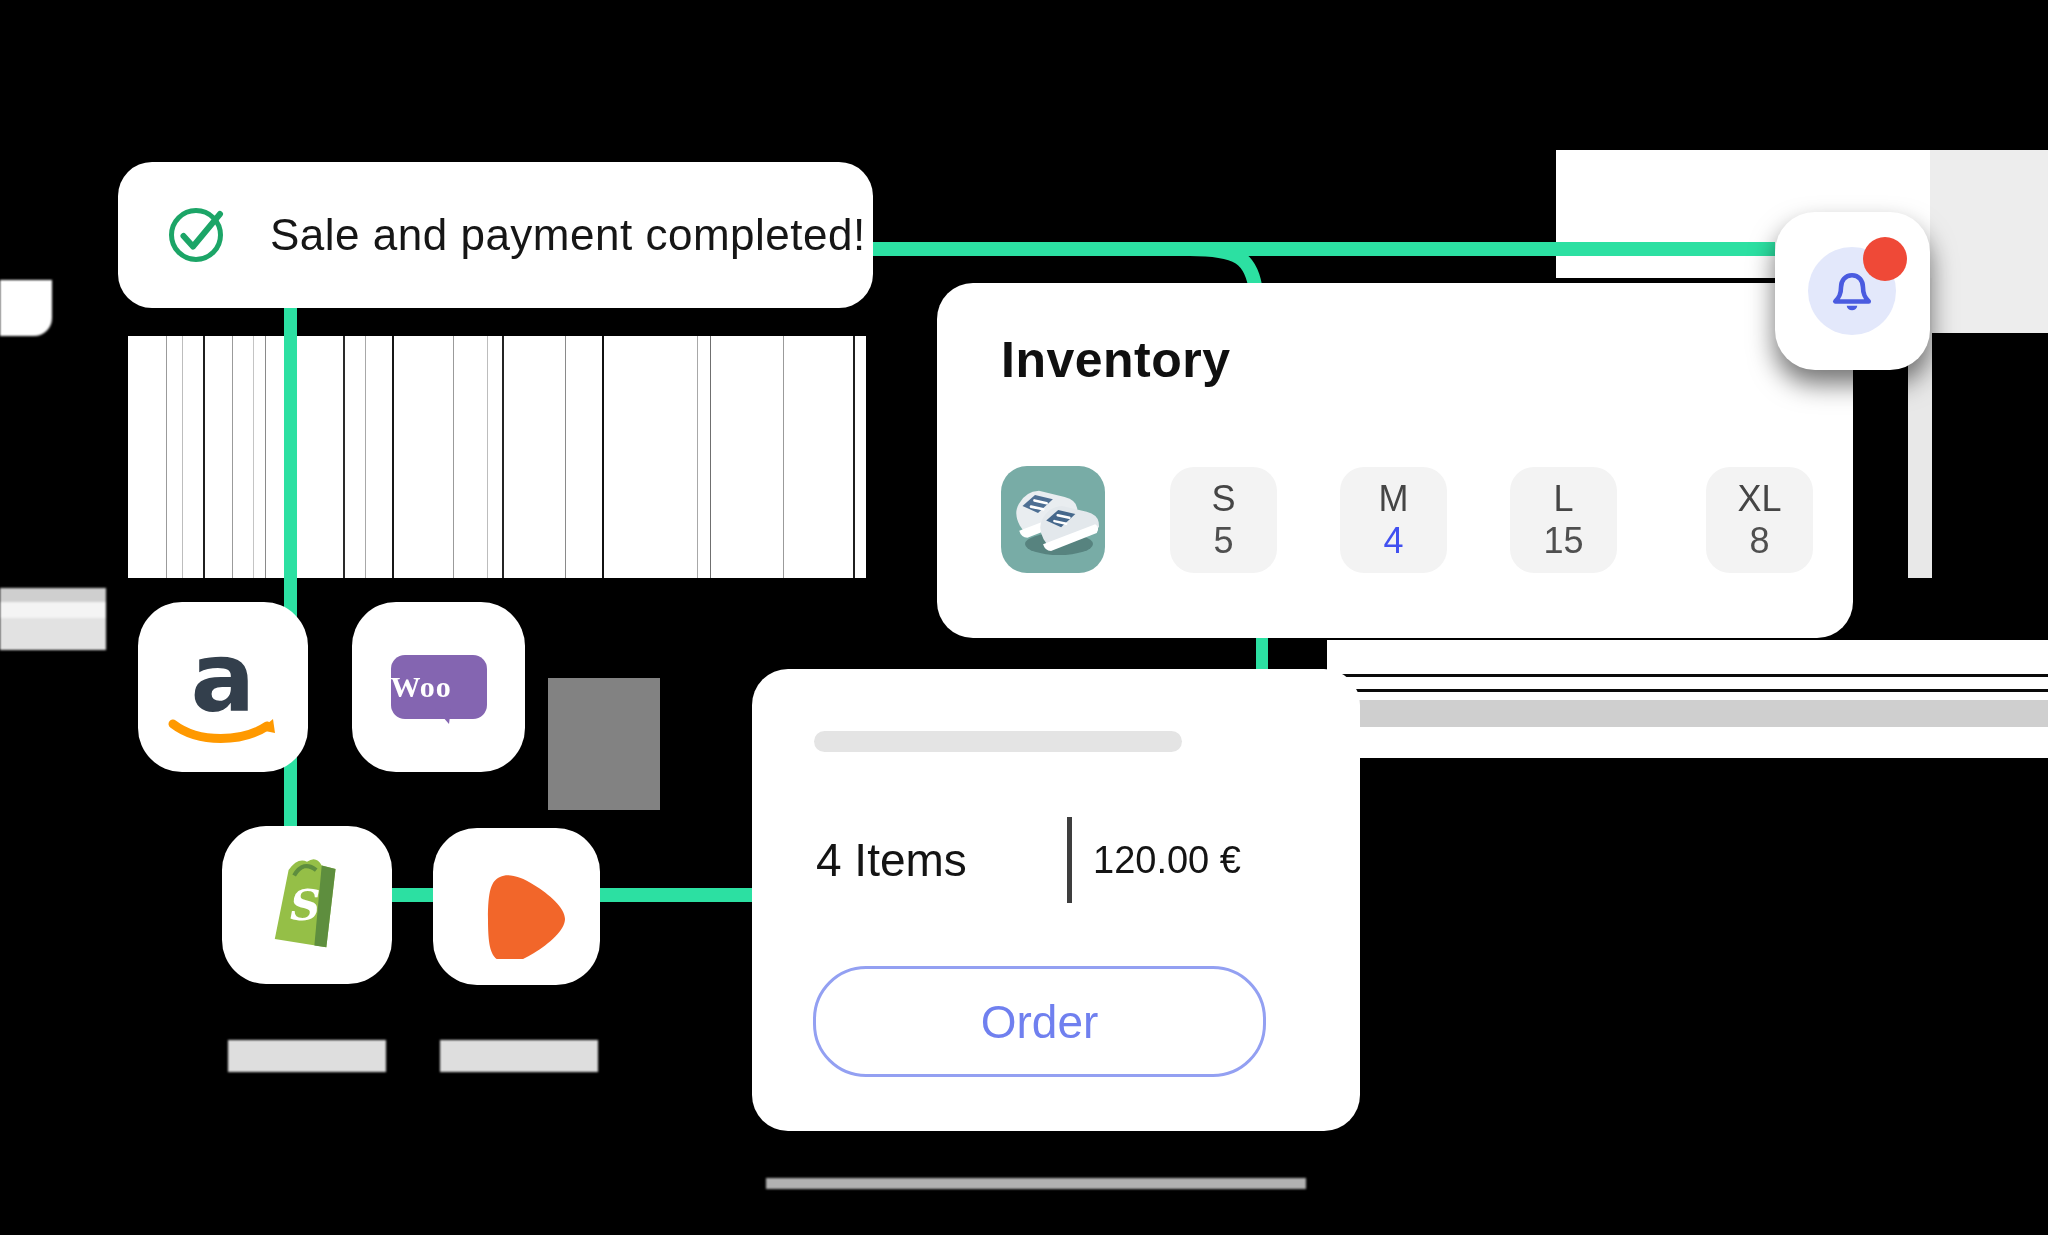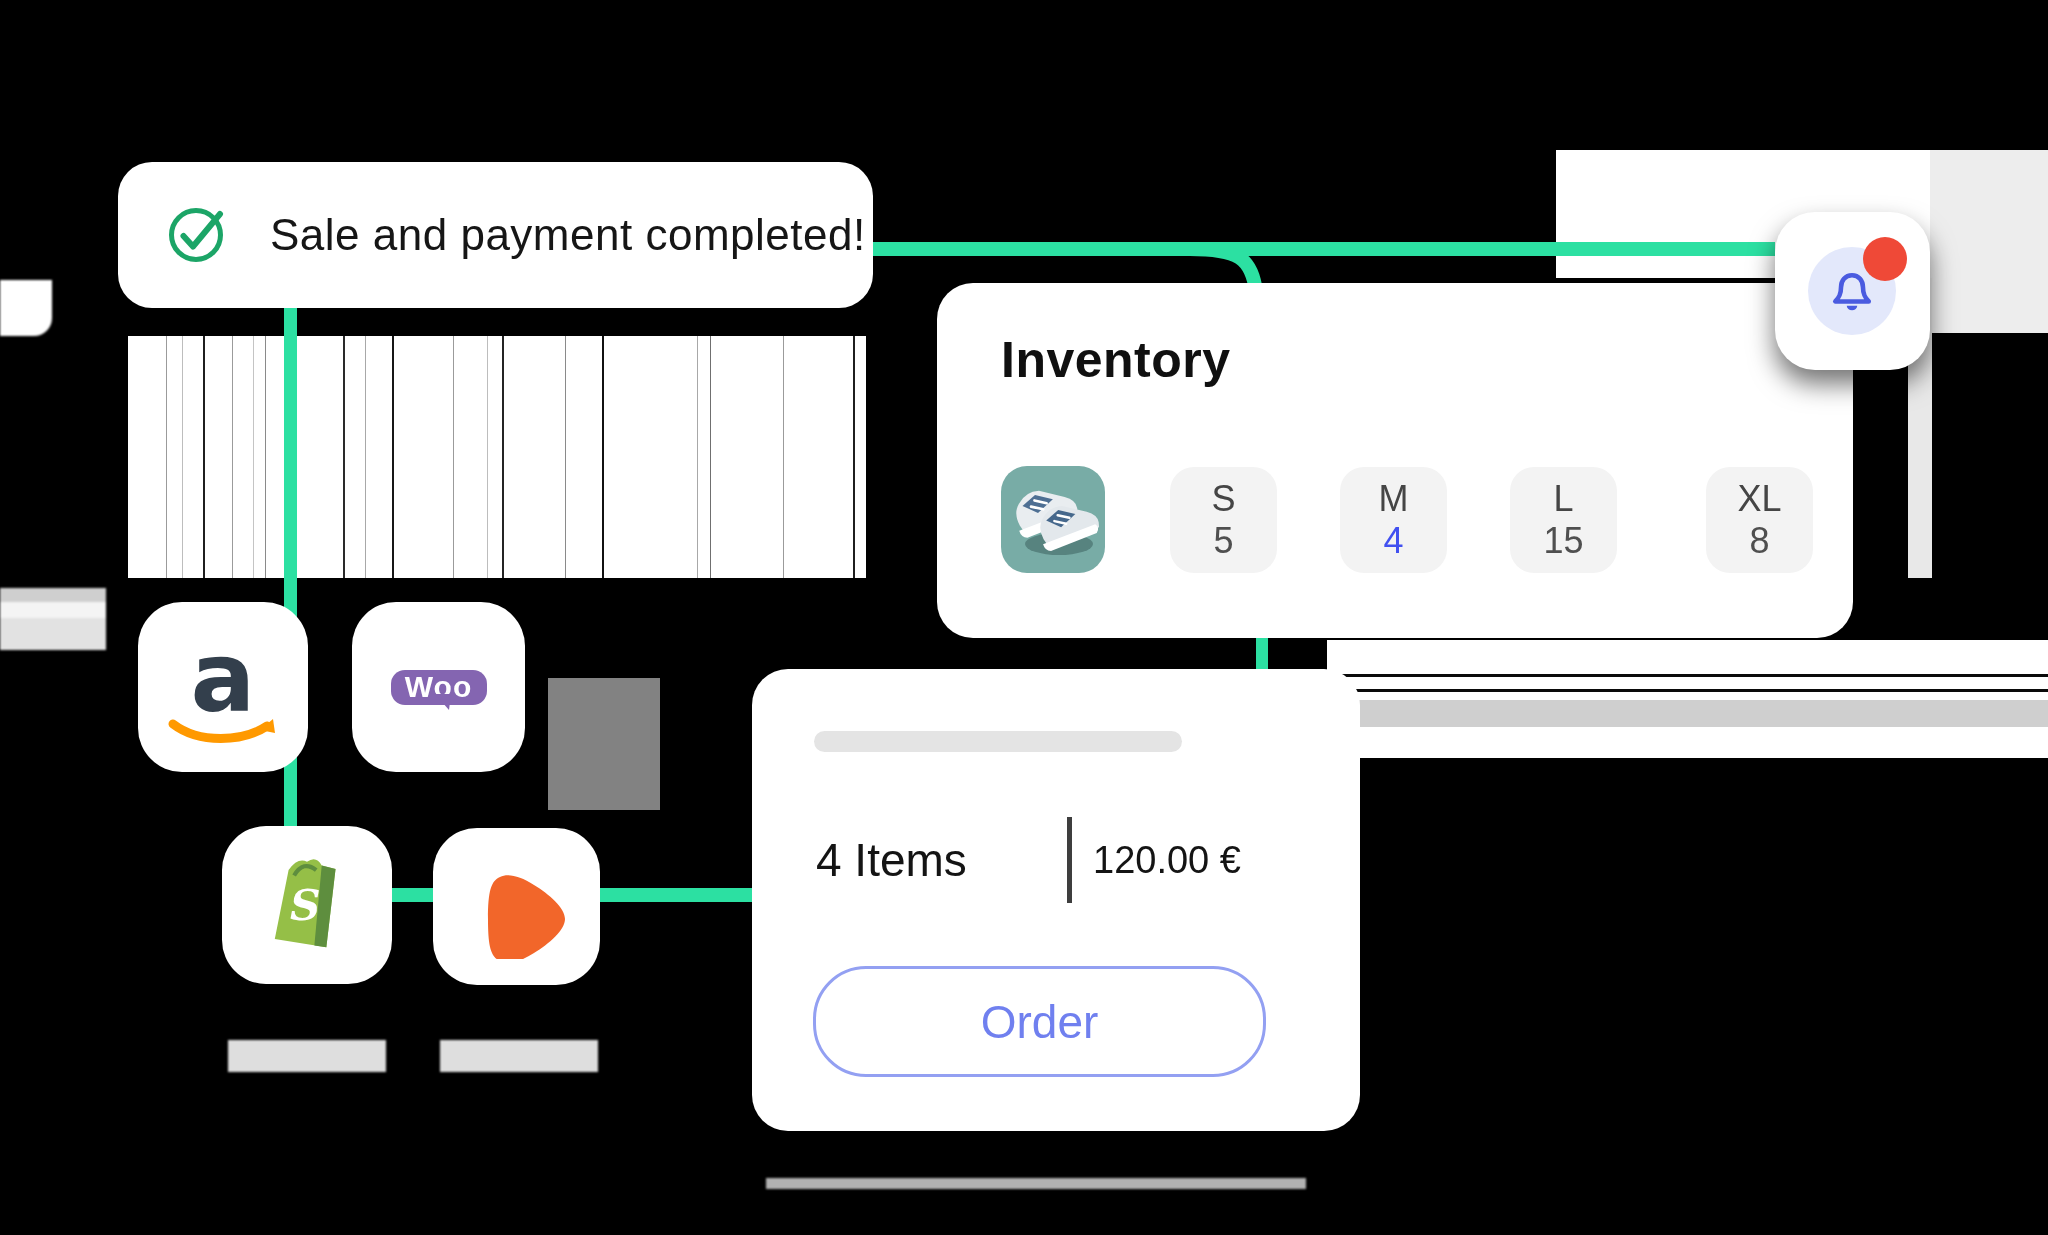--- a/index.html
+++ b/index.html
@@ -53,22 +53,22 @@
              background:#fff;border:3px solid #93a0f2;display:flex;align-items:center;justify-content:center;
              font-size:46px;font-weight:500;color:#7080ef;cursor:pointer;}
   
   .tile{border-radius:44px;display:flex;align-items:center;justify-content:center;}
   .tile.amazon{left:138px;top:602px;width:170px;height:170px;flex-direction:column;}
   .tile.woo{left:352px;top:602px;width:173px;height:170px;}
   .tile.shopify{left:222px;top:826px;width:170px;height:158px;}
   .tile.zalando{left:433px;top:828px;width:167px;height:157px;}
   .a-glyph{font-family:"DejaVu Sans",sans-serif;font-weight:700;font-size:96px;line-height:.8;
            color:#333f4c;margin-top:14px;}
-  .woo-bubble{position:relative;width:96px;height:35px;border-radius:14px;background:#8465b1;
-              display:flex;align-items:center;justify-content:center;}
+  .woo-bubble{position:relative;width:96px;height:64px;border-radius:14px;background:#8465b1;
+              display:flex;align-items:center;justify-content:flex-start;font-family:Liberation Serif, serif;}
   .woo-bubble:after{content:"";position:absolute;left:44px;bottom:-14px;border:9px solid transparent;
                     border-top:16px solid #8465b1;border-right-width:2px;border-left-width:14px;}
   .woo-label{color:#fff;font-weight:700;font-size:30px;letter-spacing:1px;}
 </style>
 </head>
 <body>
 
 <div class="canvas">
 
   <div class="abs wedge-tl"></div>

